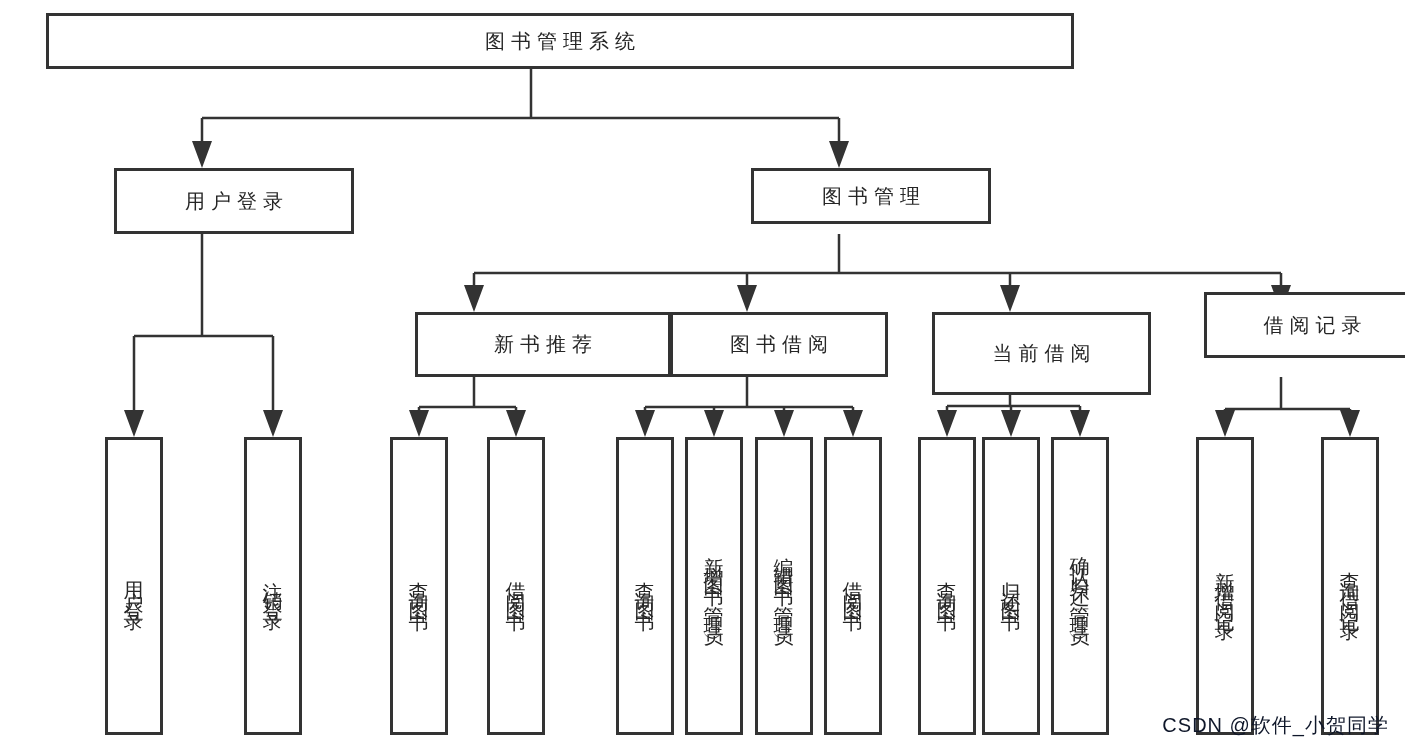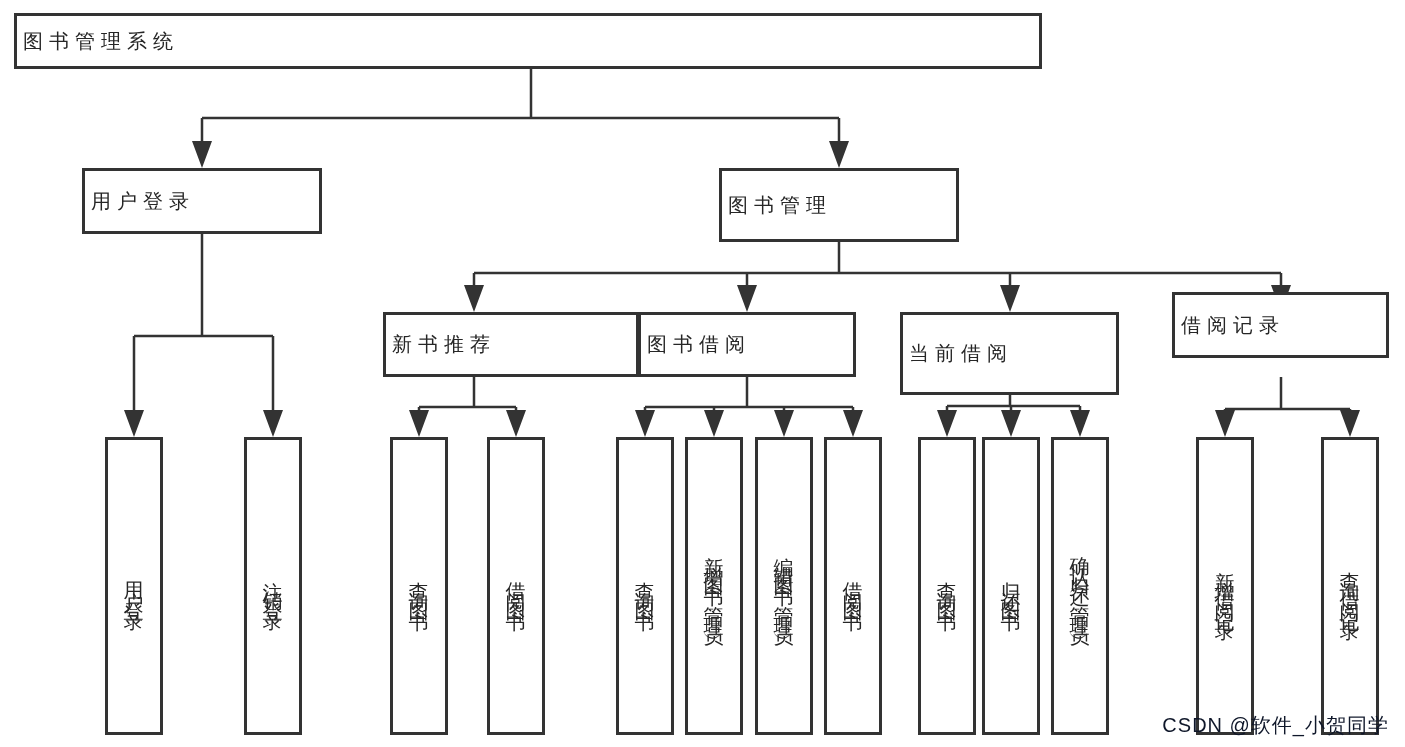--- a/index.html
+++ b/index.html
@@ -17,22 +17,23 @@
     width: 1405px; height: 747px;
     z-index: 0;
   }
   .node {
     position: absolute;
     box-sizing: border-box;
     background: #ffffff;
     border: 3px solid #333333;
     display: flex;
     align-items: center;
-    justify-content: flex-start;
+    justify-content: center;
     z-index: 1;
+    margin-left: 32px;
   }
   .node .hlabel {
     color: #262626;
     font-size: 20px;
     letter-spacing: 6px;
     text-indent: 6px;
     white-space: nowrap;
   }
   .leaf {
     position: absolute;
@@ -104,21 +105,21 @@
       M1340 410 L1360 410 L1350 437 Z"></path>
   </svg>
 
   <div class="node" style="left:14px; top:13px; width:1028px; height:56px;">
     <span class="hlabel">图书管理系统</span>
   </div>
 
   <div class="node" style="left:82px; top:168px; width:240px; height:66px;">
     <span class="hlabel">用户登录</span>
   </div>
-  <div class="node" style="left:719px; top:168px; width:240px; height:74px;">
+  <div class="node" style="left:719px; top:168px; width:240px; height:56px;">
     <span class="hlabel">图书管理</span>
   </div>
 
   <div class="node" style="left:383px; top:312px; width:256px; height:65px;">
     <span class="hlabel">新书推荐</span>
   </div>
   <div class="node" style="left:638px; top:312px; width:218px; height:65px;">
     <span class="hlabel">图书借阅</span>
   </div>
   <div class="node" style="left:900px; top:312px; width:219px; height:83px;">

